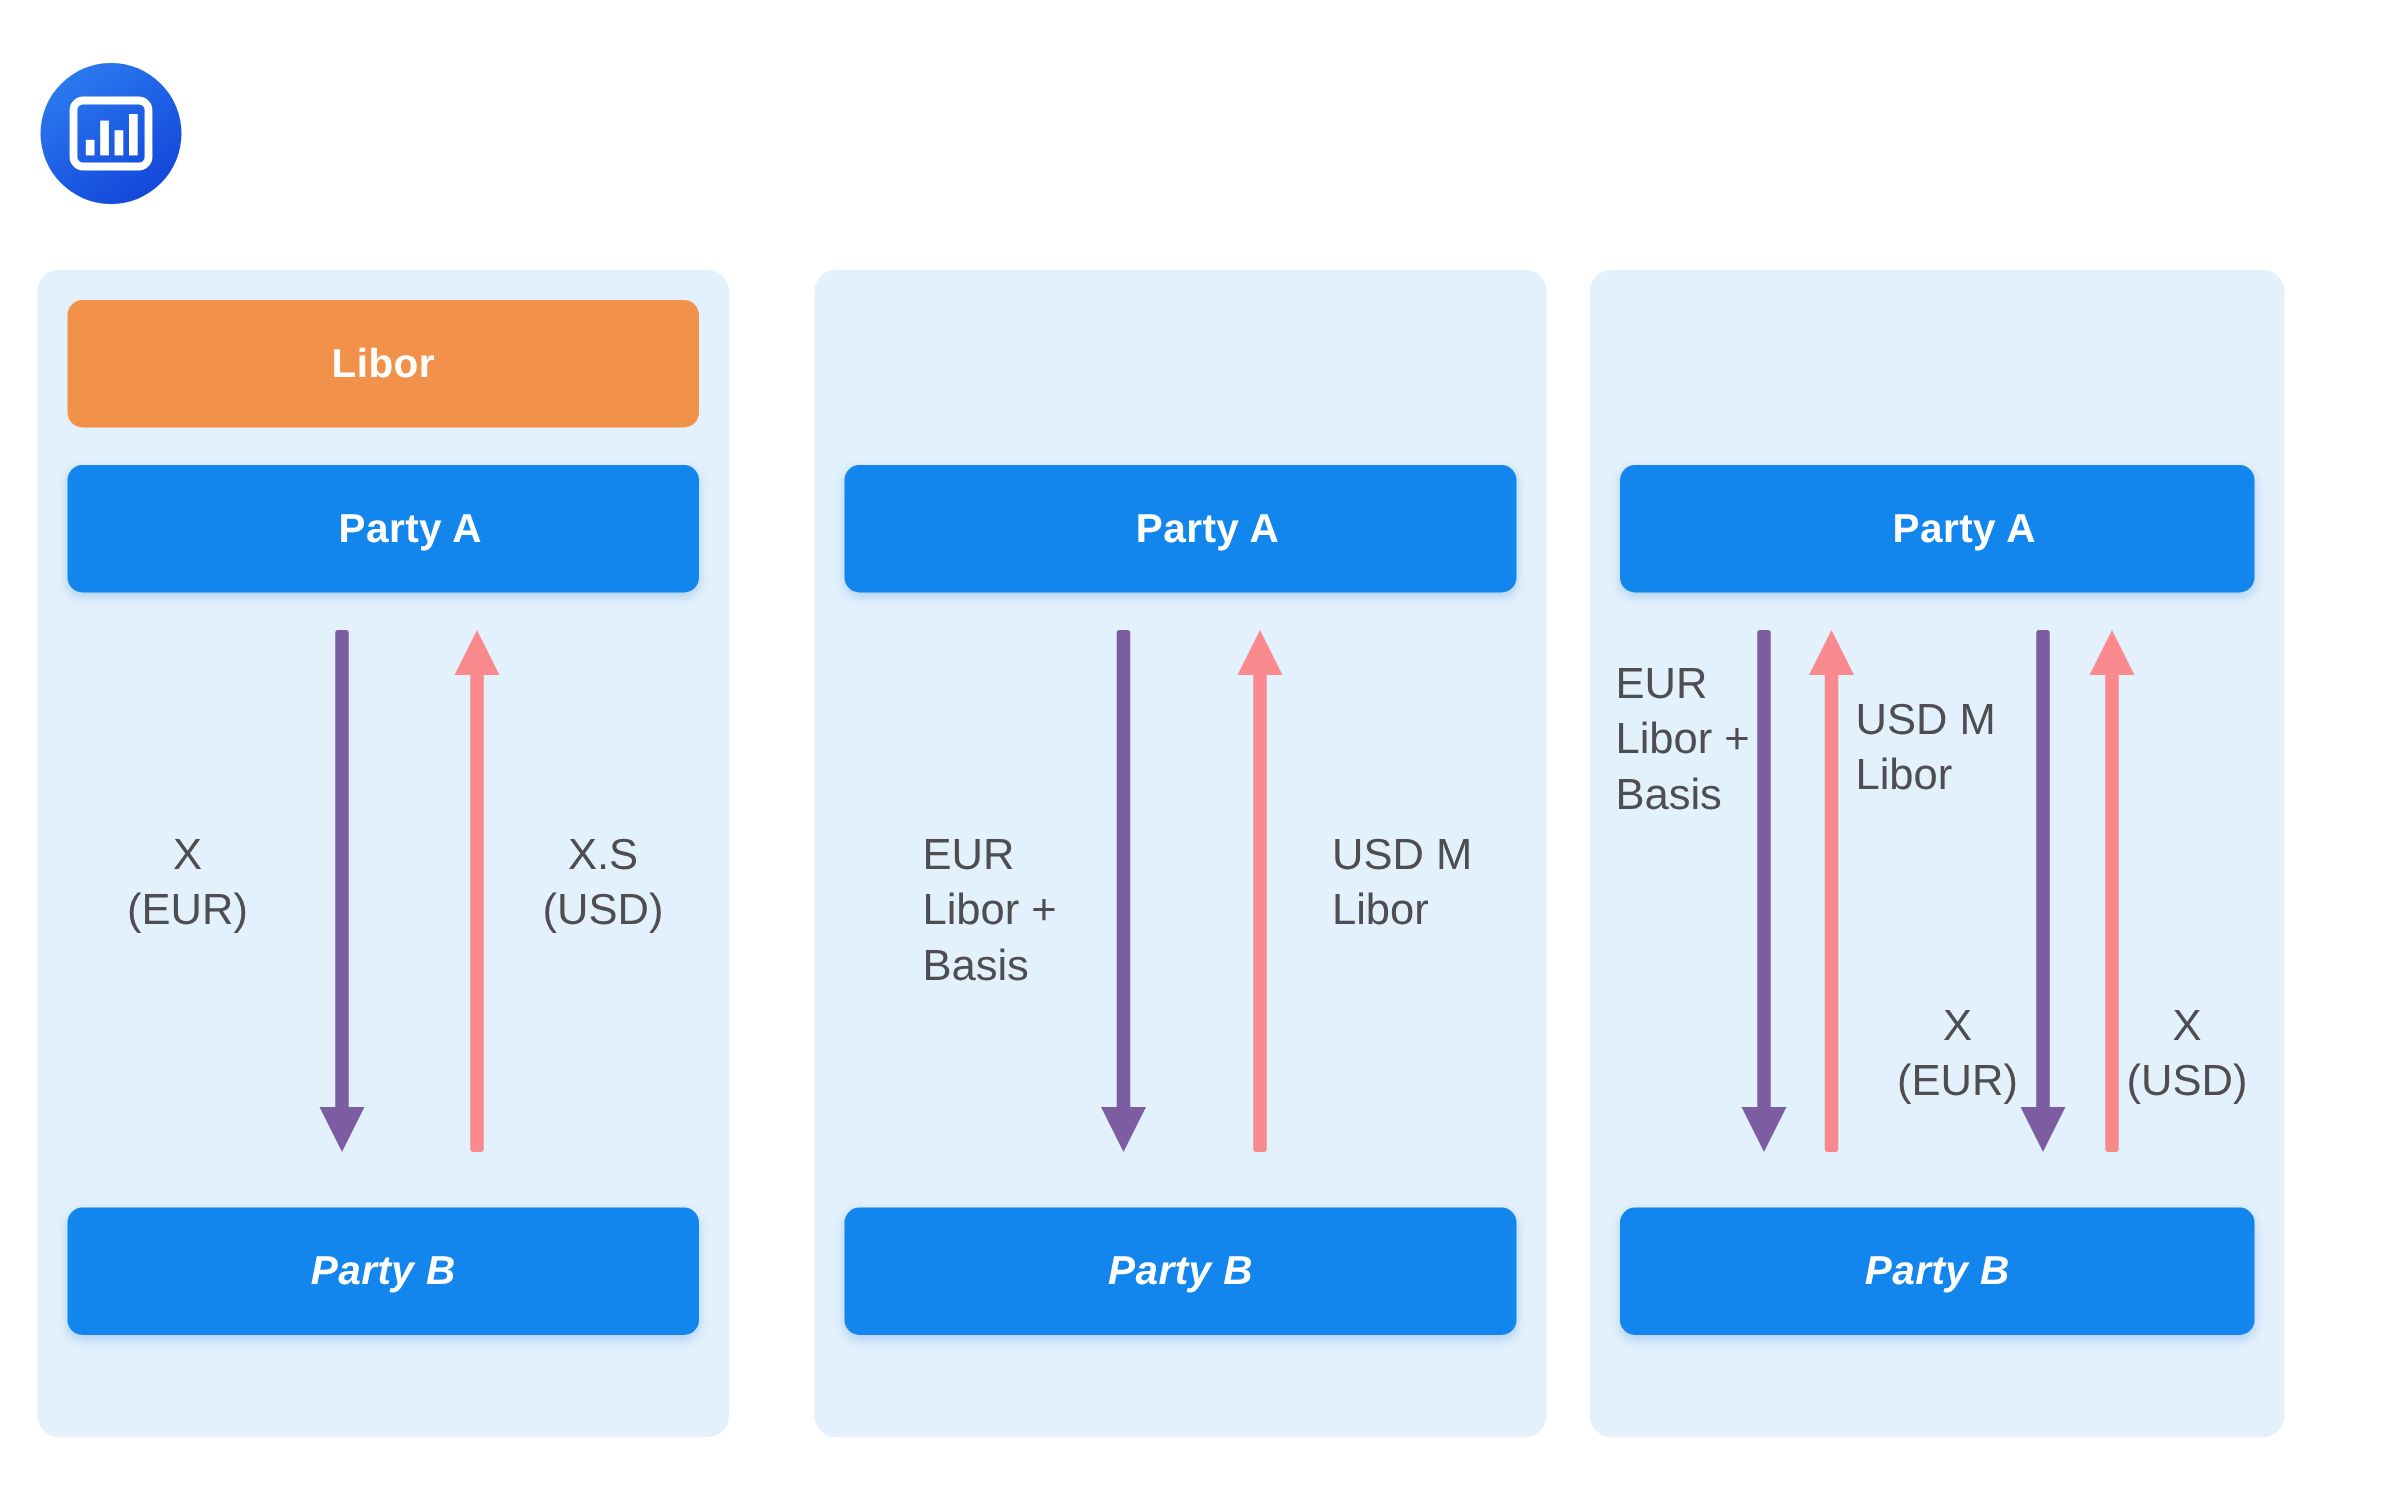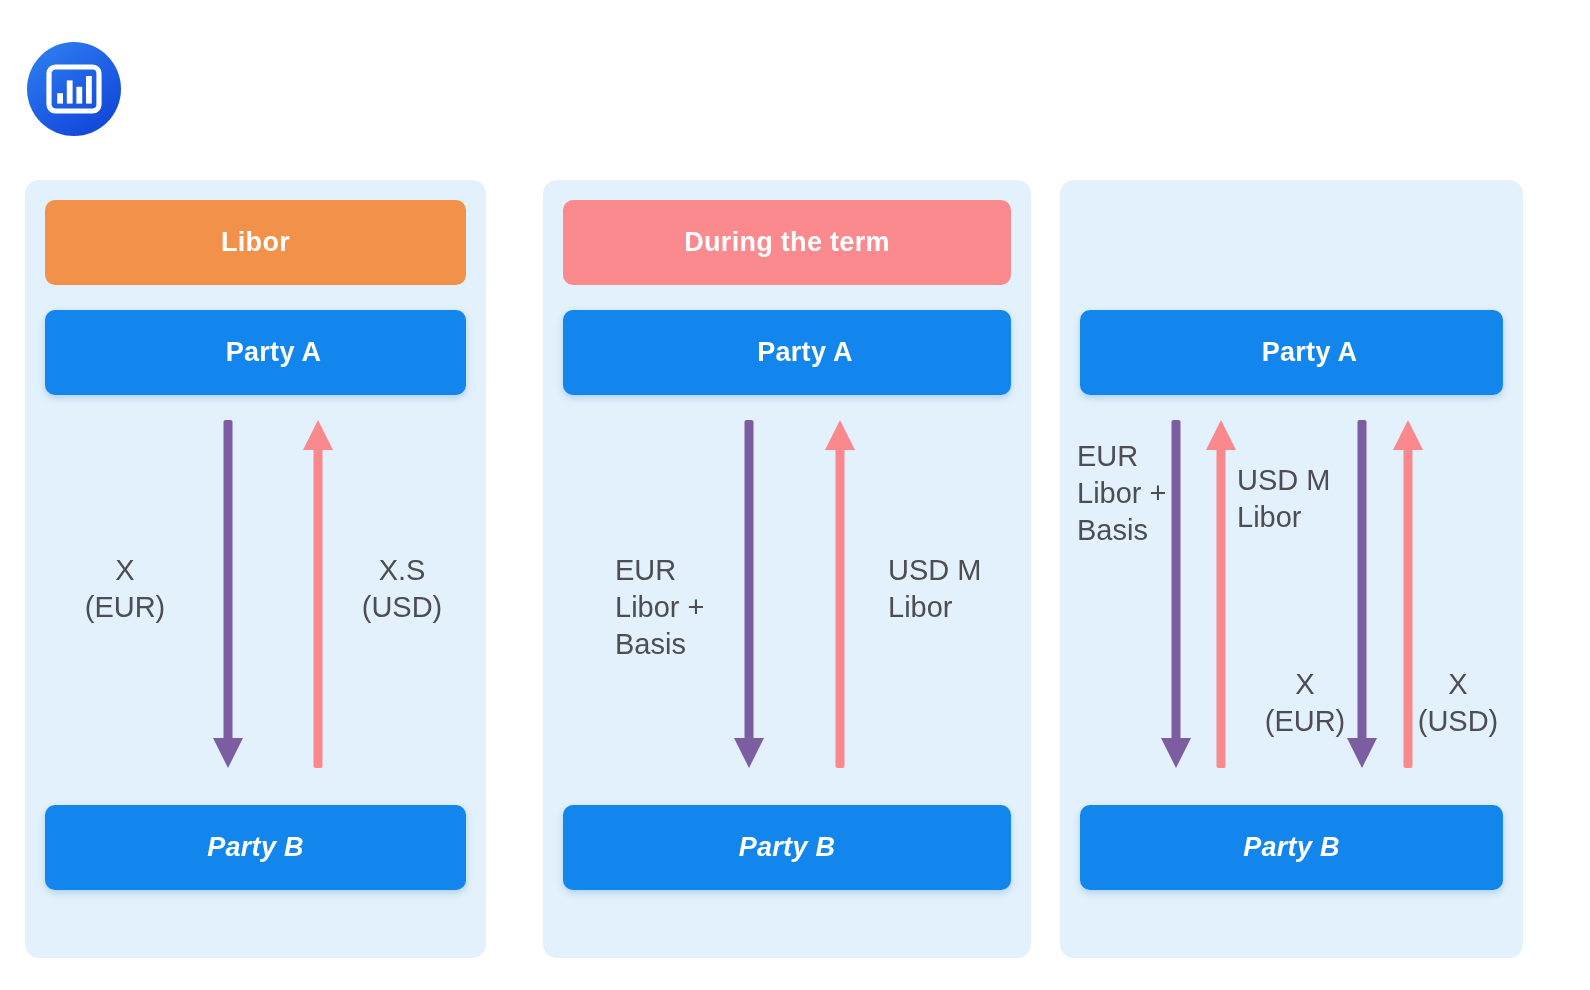--- a/index.html
+++ b/index.html
@@ -86,23 +86,20 @@
       <span>X.S</span>
       <span>(USD)</span>
     </div>
 
     <div class="pill party-b" style="--c: #1286EC;">
       <span>Party B</span>
     </div>
   </div>
 
   <div class="panel" id="panel-during" style="--c: #E3F1FC;">
-    <div class="pill stage-header" style="--c: #FA8A8E;">
-      <span>During the term</span>
-    </div>
     <div class="pill party-a" style="--c: #1286EC;">
       <span>Party A</span>
     </div>
 
     <div class="arrow down" style="left: 191px; --c: #7C5DA2;">
       <div class="line"></div>
         <div class="head"></div>
     </div>
     <div class="arrow up" style="left: 282px; --c: #F9898C;">
       <div class="line"></div>

